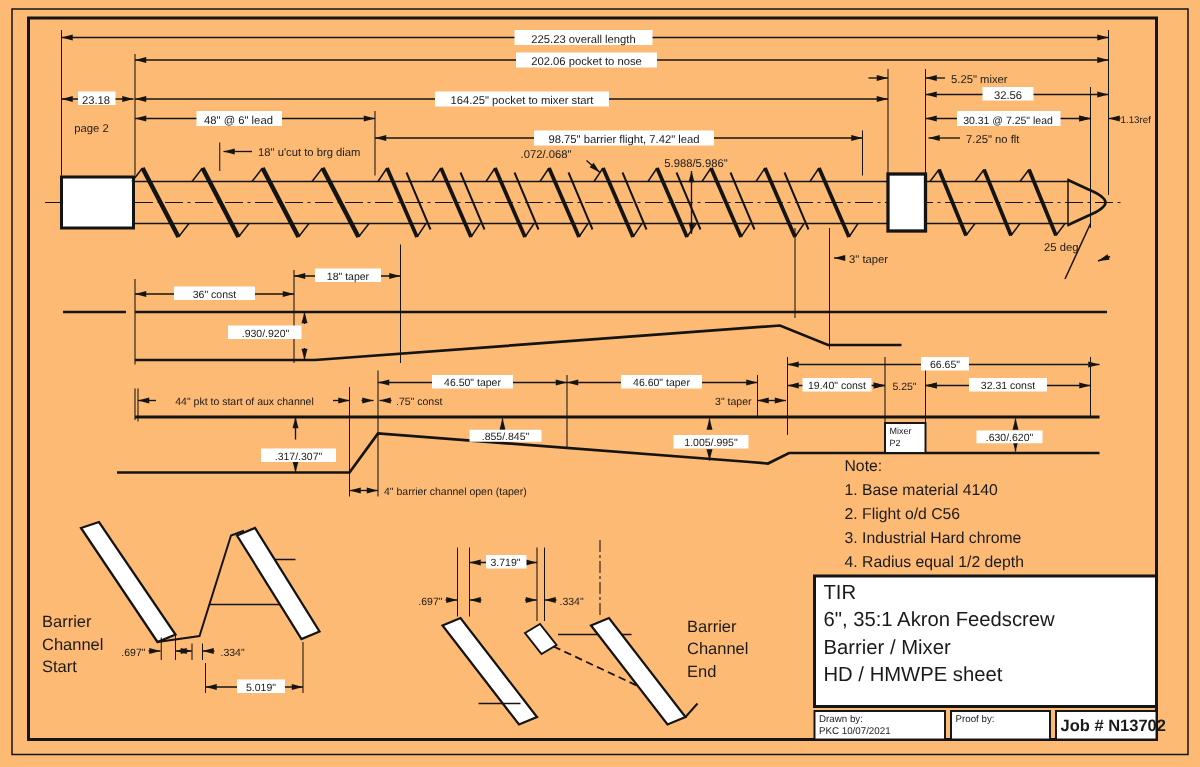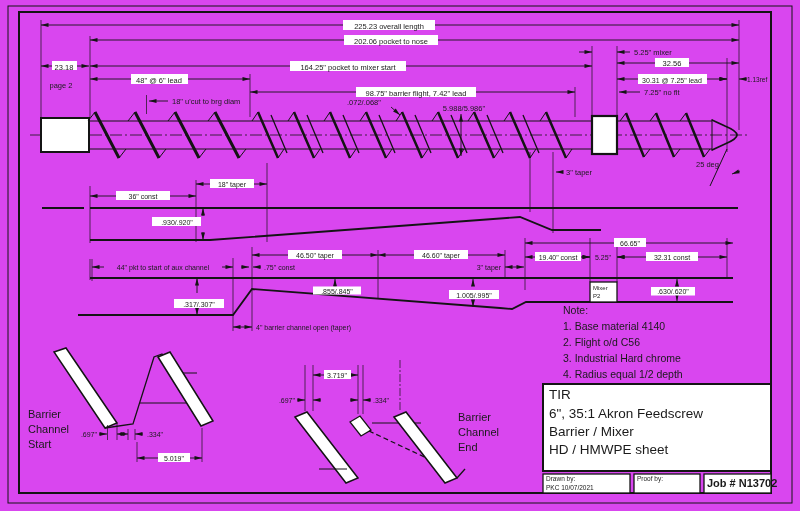--- a/index.html
+++ b/index.html
@@ -1,16 +1,16 @@
 <!DOCTYPE html>
 <html><head>
 <meta charset="utf-8">
 <style>
   html,body{margin:0;padding:0;background:#ffffff;}
-  #sheet{width:800px;height:511px;position:relative;background:#d946ef;}
+  #sheet{width:800px;height:511px;position:relative;background:#fdba74;}
   svg{display:block;}
   text{font-family:"Liberation Sans","DejaVu Sans",sans-serif;fill:#1a1a1a;font-size:7.5px;}
   .t7{font-size:7px}
   .tiny{font-size:6.5px}
   .t6{font-size:6px}
   .note{font-size:10.5px}
   .lbl{font-size:11px}
   .big{font-size:13.5px}
   .job{font-size:11px;font-weight:bold}
   .mid{text-anchor:middle}

